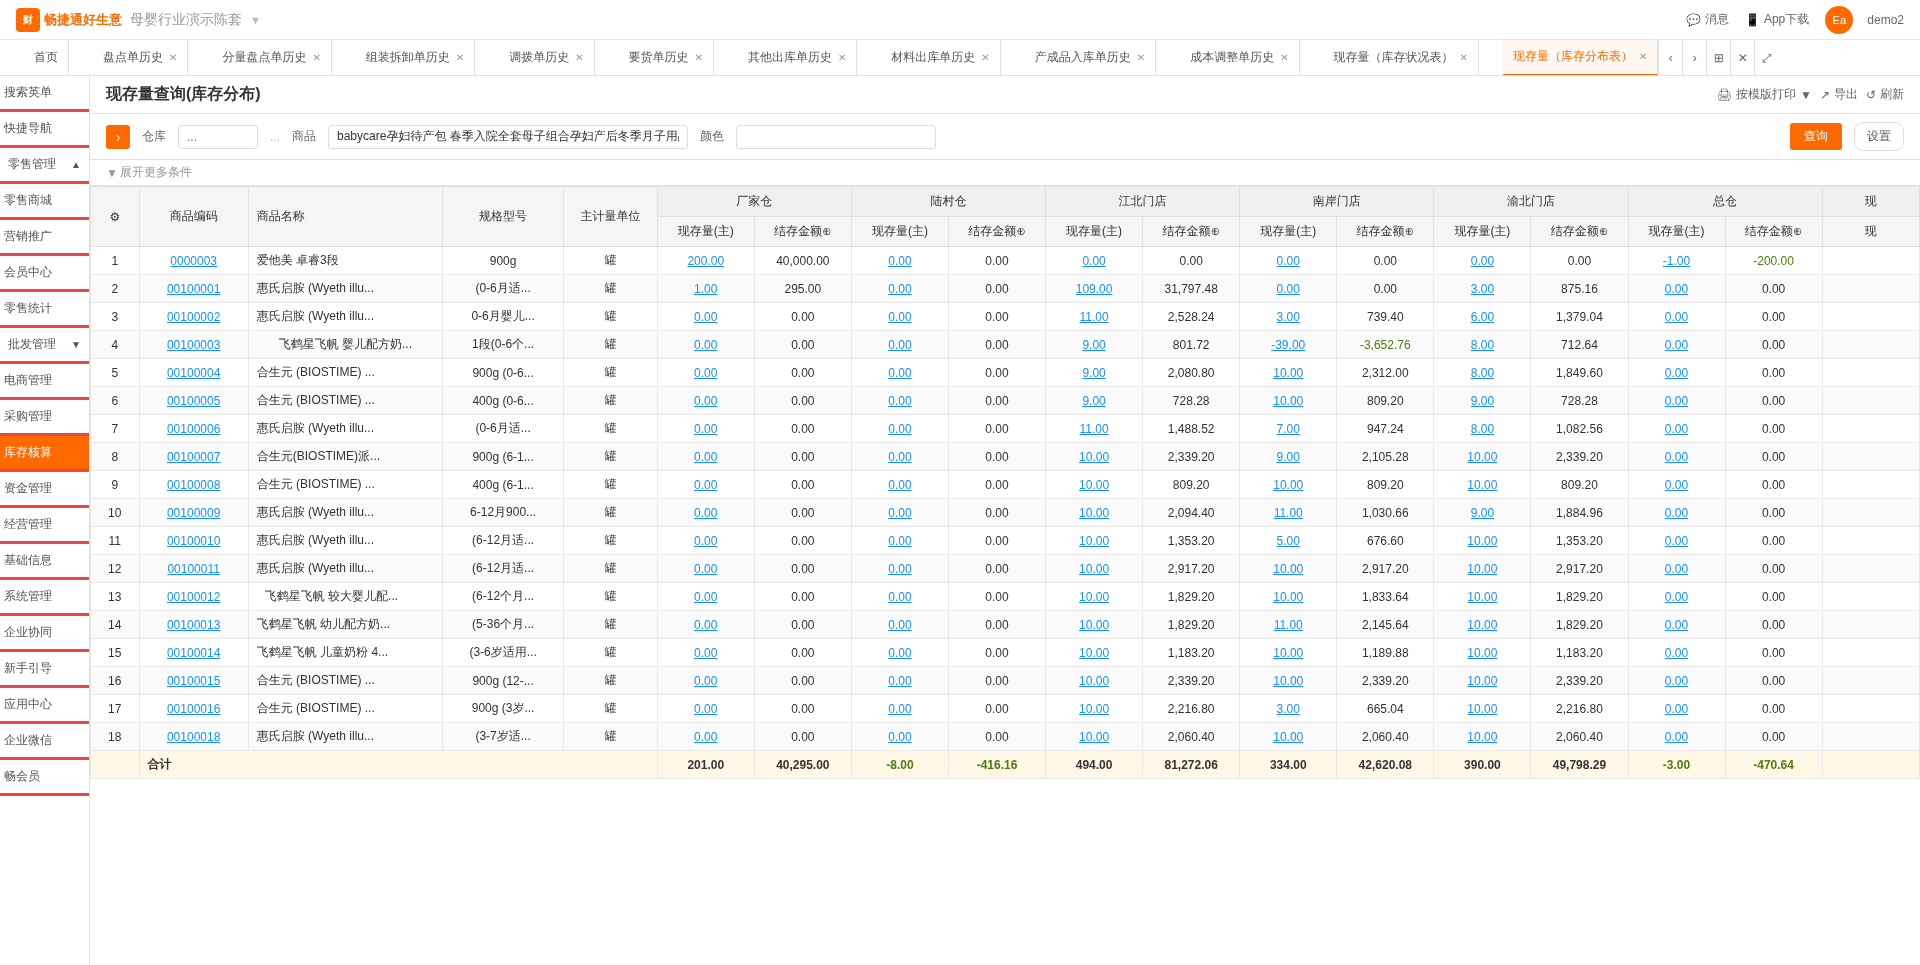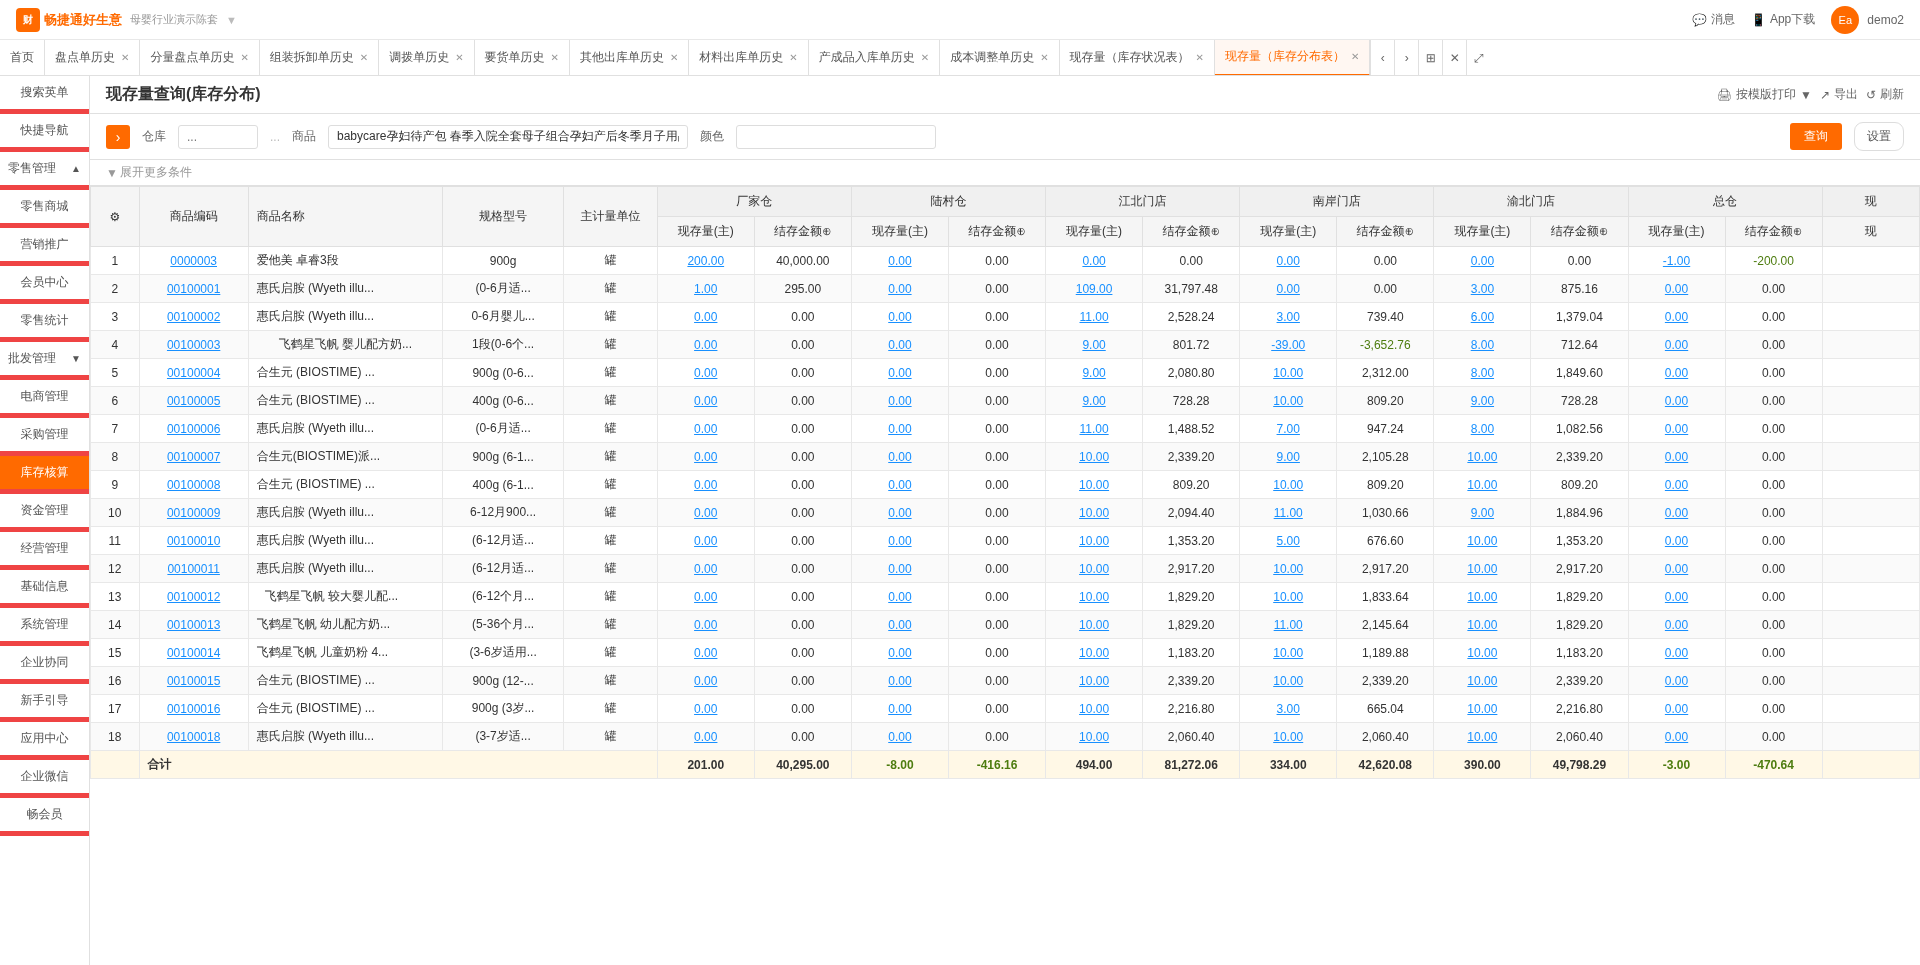--- a/index.html
+++ b/index.html
@@ -9,32 +9,32 @@
     .top-bar { height: 40px; background: #fff; display: flex; align-items: center; justify-content: space-between; padding: 0 16px; border-bottom: 1px solid #e8e8e8; }
     .top-bar-left { display: flex; align-items: center; gap: 8px; }
     .top-bar-logo { color: #ff6a00; font-weight: bold; font-size: 13px; display: flex; align-items: center; gap: 4px; }
     .top-bar-logo .logo-icon { width: 24px; height: 24px; background: #ff6a00; border-radius: 4px; display: flex; align-items: center; justify-content: center; color: #fff; font-size: 10px; }
     .top-bar-right { display: flex; align-items: center; gap: 16px; color: #666; font-size: 12px; }
     .top-bar-right span { cursor: pointer; display: flex; align-items: center; gap: 4px; }
     .avatar { width: 28px; height: 28px; border-radius: 50%; background: #ff6a00; color: #fff; display: flex; align-items: center; justify-content: center; font-size: 11px; }
 
     
     .tab-bar { height: 36px; background: #fff; display: flex; align-items: center; border-bottom: 1px solid #e0e0e0; overflow: hidden; position: relative; }
-    .tab-item { height: 36px; display: flex; align-items: center; padding: 0 10px; border-right: 1px solid #e0e0e0; white-space: nowrap; cursor: pointer; font-size: 12px; color: #555; gap: 4px; flex-shrink: 0; }
+    .tab-item { height: 36px; display: flex; align-items: center; padding: 0 10px; border-right: 1px solid #e0e0e0; white-space: nowrap; cursor: pointer; font-size: 12px; color: #555; gap: 4px; flex-shrink: 0; margin-left: 24px; }
     .tab-item.active { background: #fff7f2; color: #ff6a00; border-bottom: 2px solid #ff6a00; }
     .tab-item .close-btn { color: #999; font-size: 10px; cursor: pointer; margin-left: 2px; }
     .tab-home { color: #555; }
     .tab-nav-btn { width: 24px; height: 36px; display: flex; align-items: center; justify-content: center; cursor: pointer; color: #666; border-left: 1px solid #e0e0e0; }
 
     
     .main-layout { display: flex; height: calc(965px - 76px); }
 
     
     .sidebar { width: 90px; background: #fff; border-right: 1px solid #e0e0e0; display: flex; flex-direction: column; overflow-y: auto; }
-    .sidebar-item { padding: 8px 4px; text-align: center; cursor: pointer; color: #555; font-size: 12px; border-bottom: 5px solid #ef4444; }
+    .sidebar-item { padding: 8px 4px; text-align: left; cursor: pointer; color: #555; font-size: 12px; border-bottom: 3px solid #ef4444; }
     .sidebar-item.active { background: #ff6a00; color: #fff; }
     .sidebar-item.has-sub { display: flex; justify-content: space-between; align-items: center; padding: 8px 8px; }
     .sidebar-item.has-sub .arrow { font-size: 10px; }
 
     
     .content { flex: 1; display: flex; flex-direction: column; overflow: hidden; }
 
     
     .page-header { background: #fff; padding: 8px 16px; border-bottom: 1px solid #e0e0e0; display: flex; align-items: center; justify-content: space-between; }
     .page-title { font-size: 16px; font-weight: bold; color: #333; }
@@ -75,33 +75,33 @@
   </style>
 </head>
 <body>
 
 <div class="top-bar">
   <div class="top-bar-left">
     <div class="top-bar-logo">
       <div class="logo-icon">财</div>
       <span>畅捷通好生意</span>
     </div>
-    <span style="color:#999;font-size:11px;">母婴行业演示陈套</span>
+    <span style="color:#999;font-size:14px;">母婴行业演示陈套</span>
     <span style="color:#bbb;font-size:11px;">▼</span>
   </div>
   <div class="top-bar-right">
     <span>
       <span>💬</span>
       <span>消息</span>
     </span>
     <span>
       <span>📱</span>
       <span>App下载</span>
     </span>
-    <span style="display:flex;align-items:center;gap:8px;">
+    <span style="display:flex;align-items:center;gap:14px;">
       <div class="avatar">Ea</div>
       <span>demo2</span>
     </span>
   </div>
 </div>
 
 <div class="tab-bar">
   <div class="tab-item tab-home">首页</div>
   <div class="tab-item">盘点单历史 <span class="close-btn">✕</span></div>
   <div class="tab-item">分量盘点单历史 <span class="close-btn">✕</span></div>

